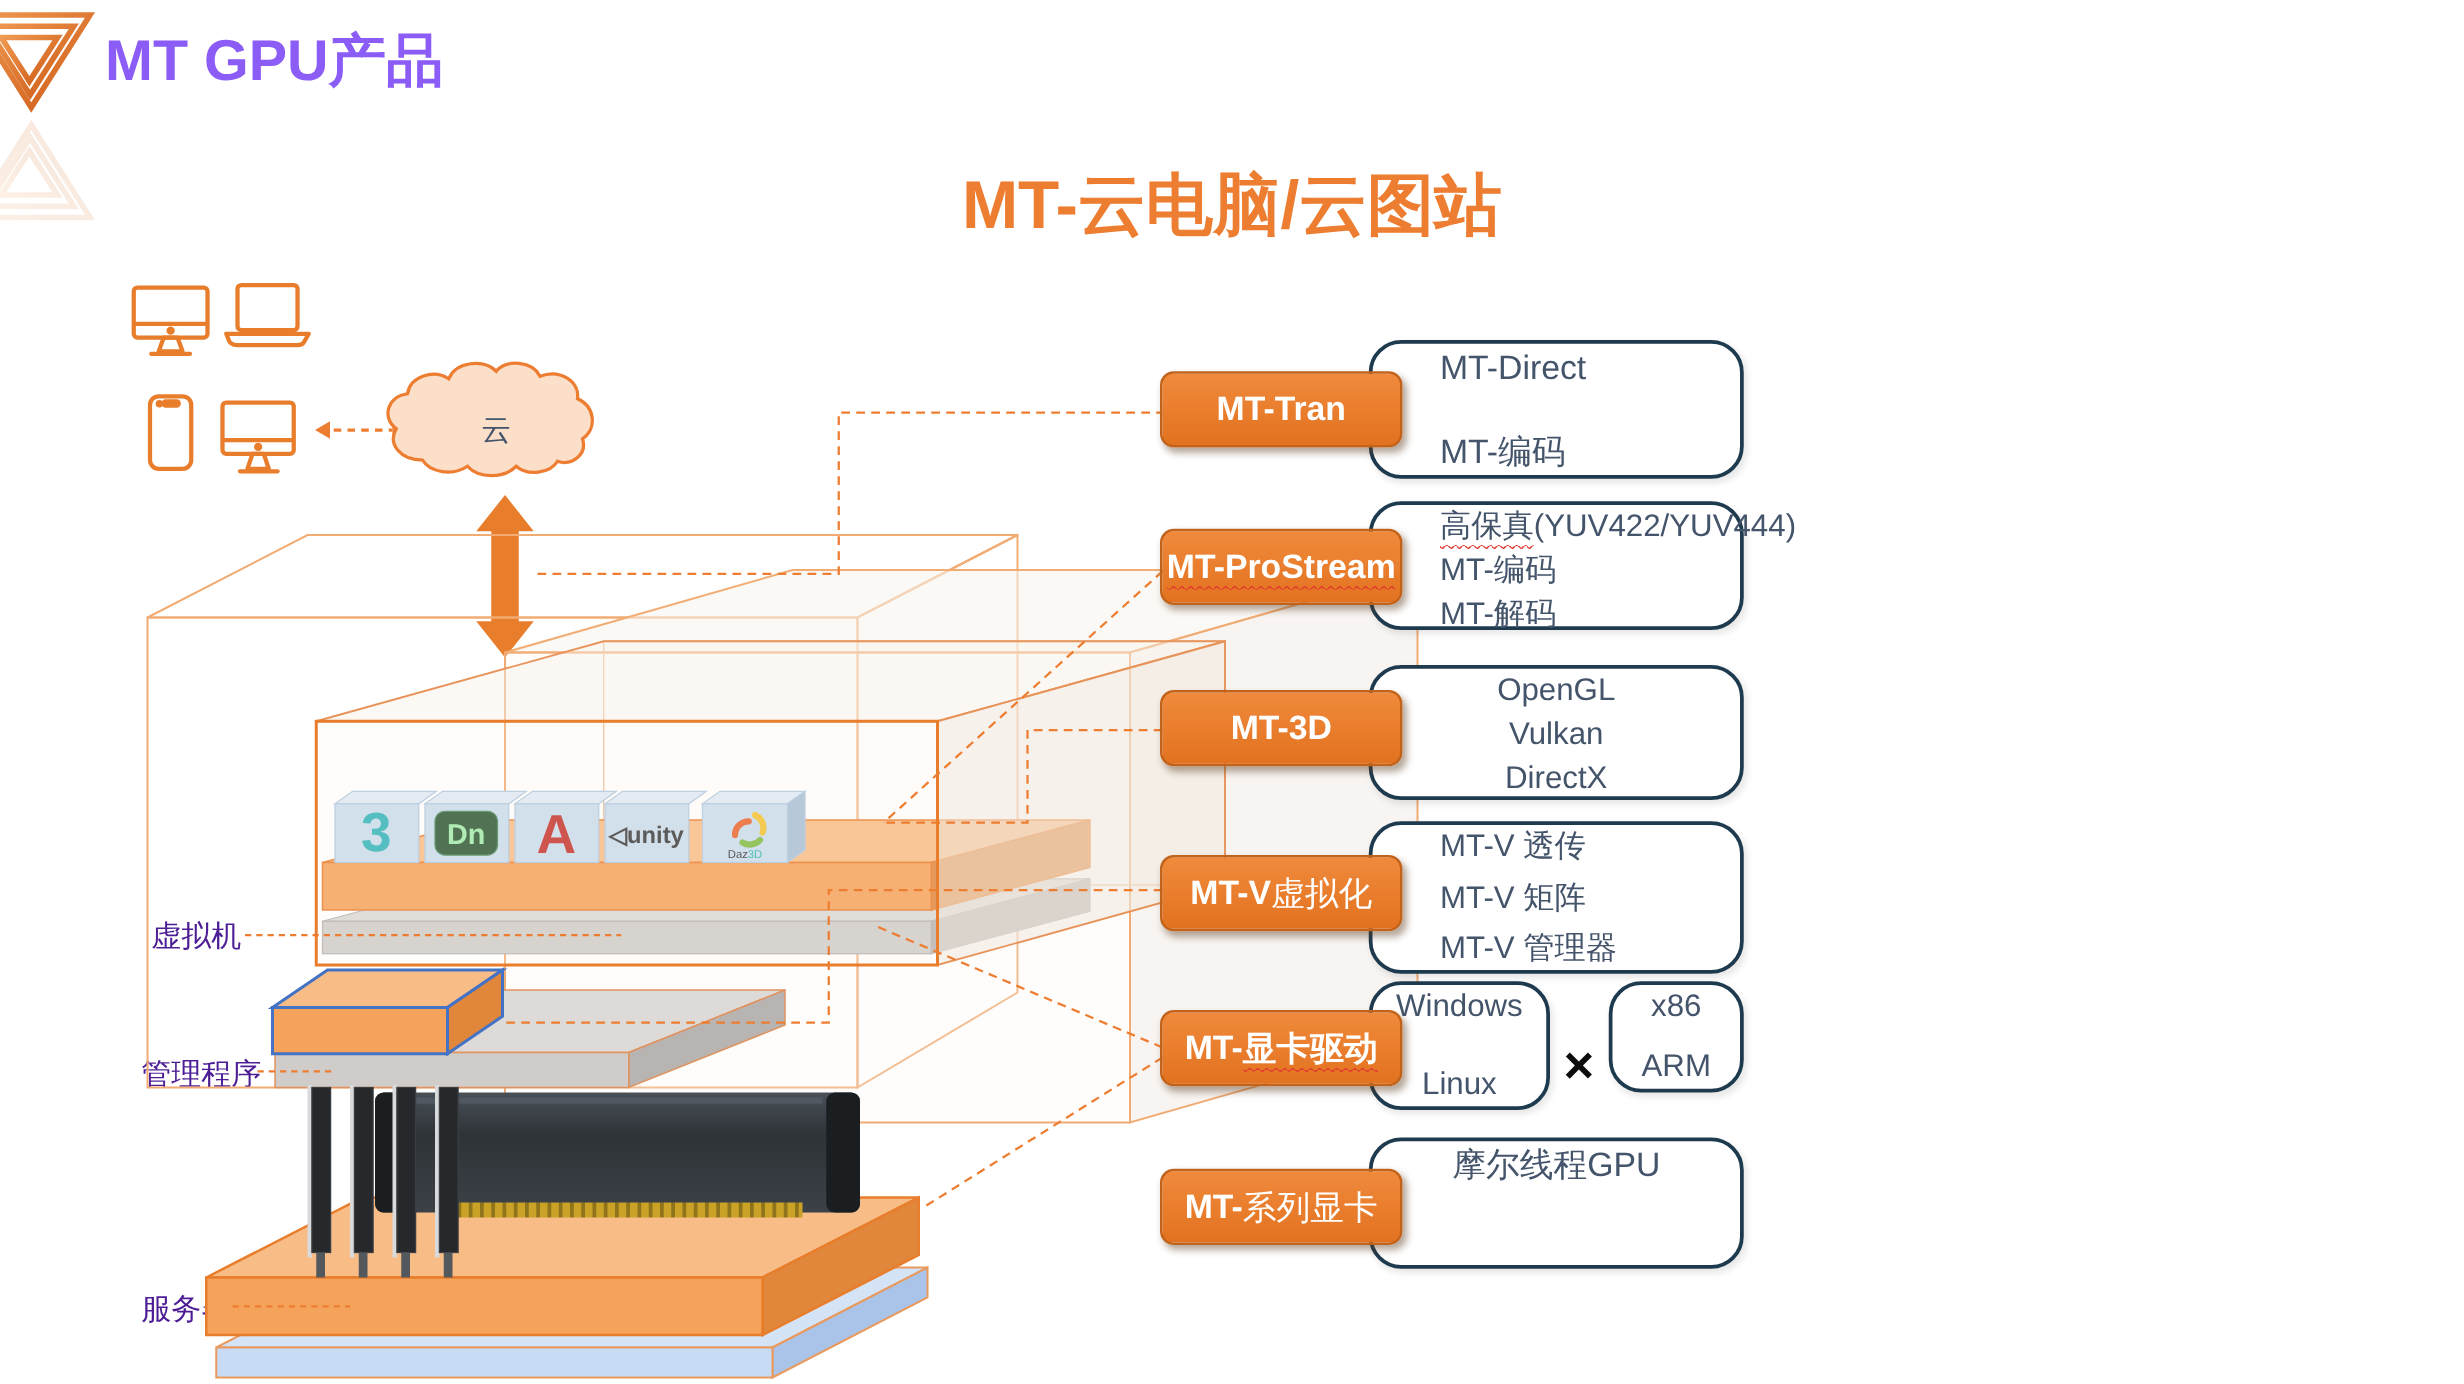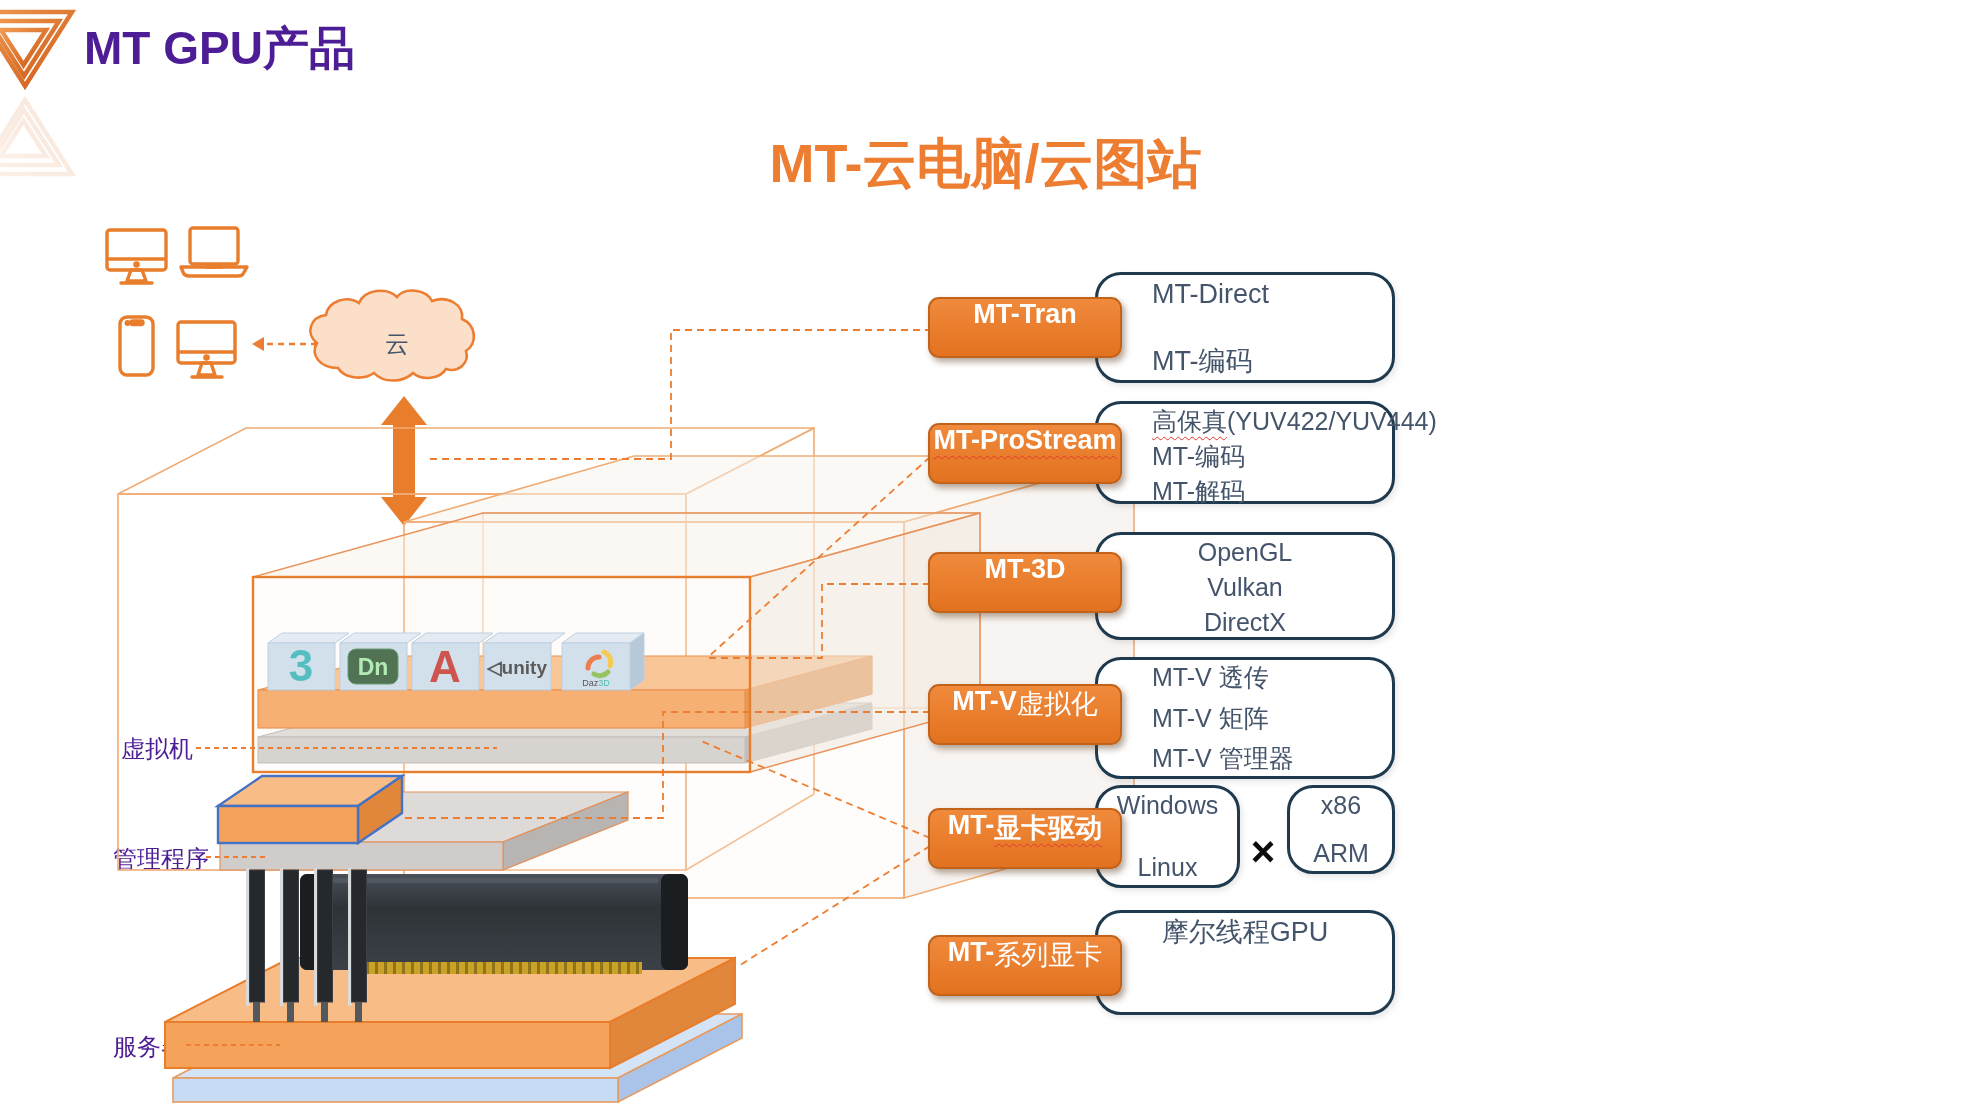--- a/index.html
+++ b/index.html
@@ -1,26 +1,26 @@
 <!DOCTYPE html>
 <html><head>
 <meta charset="utf-8">
 <style>
   html,body{margin:0;padding:0;background:#fff;}
   .canvas{position:relative;width:1971px;height:1107px;background:#fff;overflow:hidden;
           font-family:"Liberation Sans",sans-serif;}
   .abs{position:absolute;}
   
-  .page-title{position:absolute;left:84px;top:18px;font-size:46px;font-weight:bold;color:#4c1d95;letter-spacing:0;}
+  .page-title{position:absolute;left:84px;top:18px;font-size:46px;font-weight:bold;color:#8b5cf6;letter-spacing:0;}
   .subtitle{position:absolute;left:0;top:128px;width:1971px;text-align:center;font-size:54px;font-weight:bold;color:#ED7D31;}
   
   .layer-label{position:absolute;font-size:24px;color:#4c1d95;}
   
   .obtn{position:absolute;width:190px;height:57px;background:linear-gradient(#F08A3C,#E2721F);
-        border:2px solid #C2631C;border-radius:11px;display:flex;align-items:flex-start;justify-content:center;
+        border:2px solid #C2631C;border-radius:11px;display:flex;align-items:center;justify-content:center;
         color:#fff;font-size:27px;font-weight:bold;box-shadow:3px 4px 6px rgba(90,60,30,.45);z-index:3;}
   .obtn .reg{font-weight:normal;}
   
   .wbox{position:absolute;background:#fff;border:3px solid #1E3A4E;border-radius:26px;
         display:flex;flex-direction:column;justify-content:space-between;box-sizing:border-box;
         color:#44546A;z-index:2;box-shadow:2px 3px 6px rgba(0,0,0,.10);}
   .wbox.al{align-items:flex-start;padding-left:54px;}
   .wbox.ac{align-items:center;text-align:center;}
   .bline{font-size:27px;line-height:38px;white-space:nowrap;}
   .bline.sm{font-size:25px;line-height:35px;}

